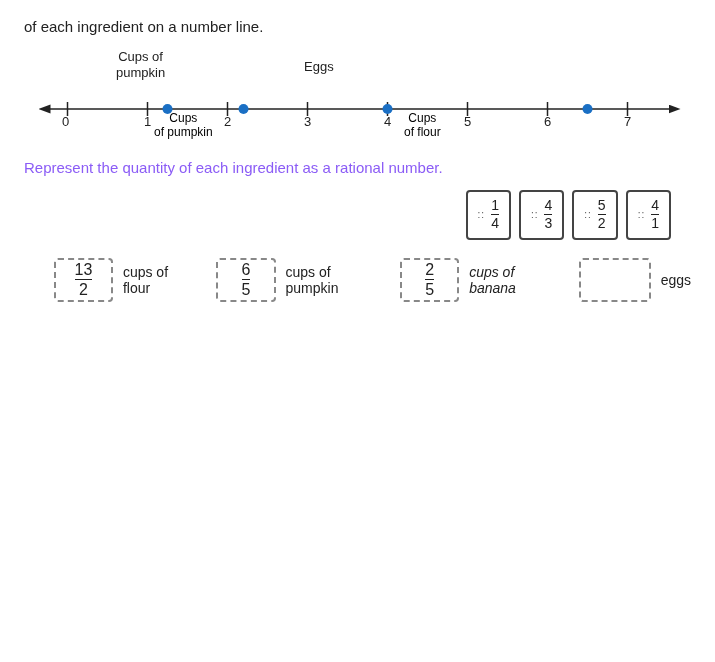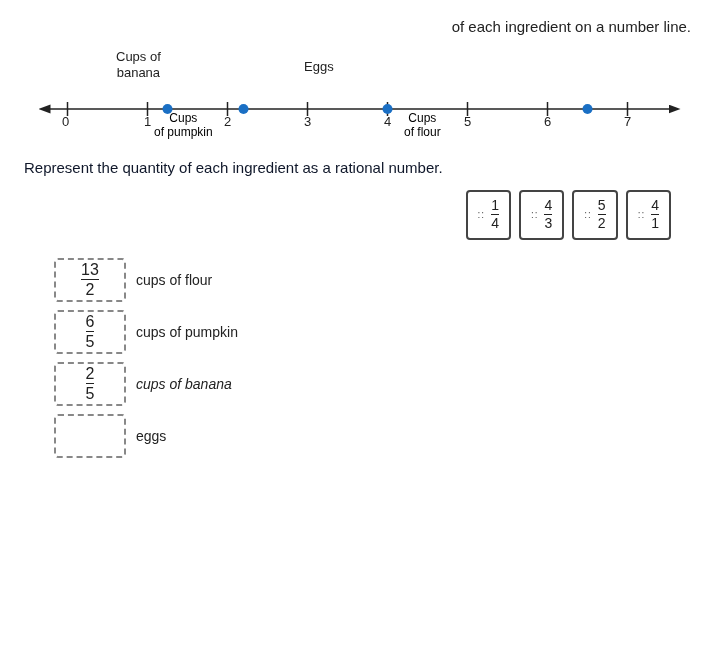--- a/index.html
+++ b/index.html
@@ -11,21 +11,20 @@
       width: 715px;
       min-height: 662px;
       padding: 18px 24px;
       color: #222;
     }
 
     .intro-text {
       font-size: 15px;
       margin-bottom: 14px;
       color: #222;
-      text-align: right;
     }
 
     
     .number-line-container {
       position: relative;
       margin: 0 0 8px 10px;
       height: 100px;
     }
 
     
@@ -82,21 +81,21 @@
 
     .cups-flour {
       left: 370px;
       top: 0px;
     }
 
     
     .represent-text {
       font-size: 15px;
       margin: 10px 0 14px 0;
-      color: #0f172a;
+      color: #8b5cf6;
     }
 
     
     .fraction-cards {
       display: flex;
       justify-content: flex-end;
       gap: 8px;
       margin-bottom: 18px;
       padding-right: 20px;
     }
@@ -135,22 +134,22 @@
     }
 
     .fraction-display .den {
       text-align: center;
       padding-top: 1px;
     }
 
     
     .answer-rows {
       display: flex;
-      flex-direction: column;
-      gap: 8px;
+      flex-direction: row;
+      gap: 32px;
       margin-left: 30px;
     }
 
     .answer-row {
       display: flex;
       align-items: center;
       gap: 10px;
     }
 
     .drop-box {
@@ -178,21 +177,21 @@
   </style>
 </head>
 <body>
 
 <div class="intro-text">of each ingredient on a number line.</div>
 
 <div class="number-line-container">
 
   <div class="label-banana">
     <span style="white-space:pre-line; font-size:13px;">Cups of
-banana</span>
+pumpkin</span>
   </div>
 
   <div class="label-eggs">
     <span style="font-size:13px;">Eggs</span>
   </div>
 
   <div class="number-line-wrapper">
     <svg class="number-line-svg" viewBox="0 0 650 40" xmlns="http://www.w3.org/2000/svg">
 
       <defs>

